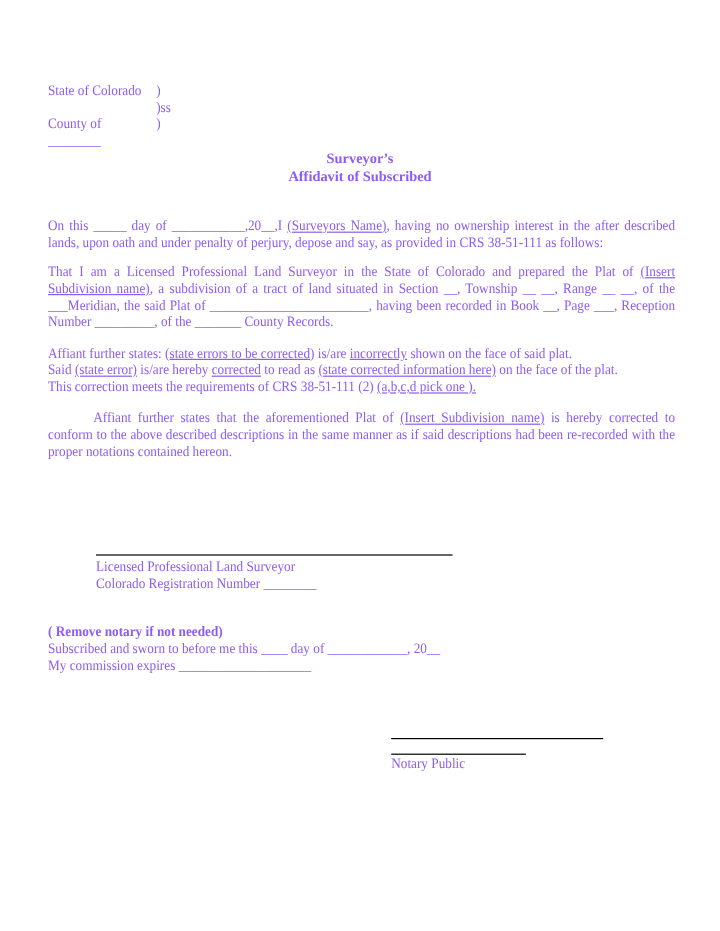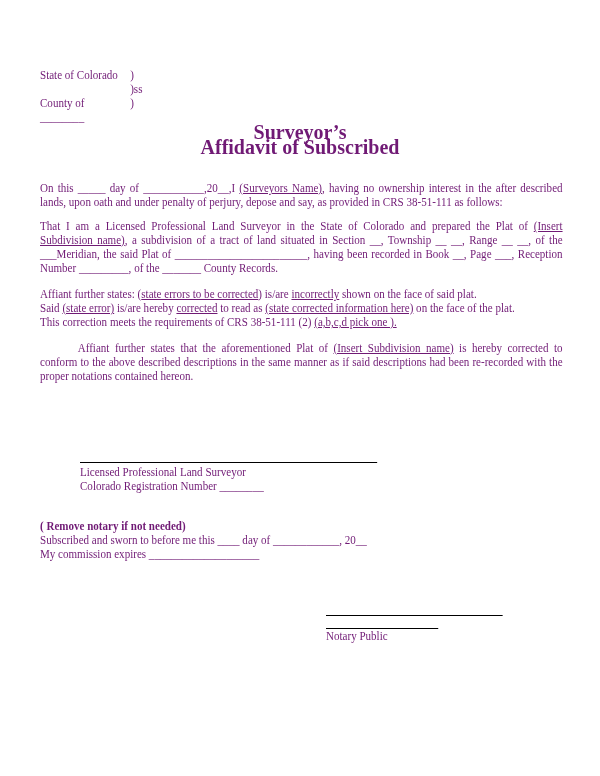--- a/index.html
+++ b/index.html
@@ -1,37 +1,37 @@
 <!DOCTYPE html>
 <html><head>
 <meta charset="utf-8">
 <style>
   html, body { margin: 0; padding: 0; background: #ffffff; }
   .page {
     position: relative;
     width: 600px;
     height: 776px;
     background: #ffffff;
-    color: #701a75;
+    color: #8b5cf6;
     font-family: "Liberation Serif", "DejaVu Serif", serif;
     font-size: 12px;
     line-height: 14px;
     overflow: hidden;
   }
   .scaled { transform: scaleX(0.92); transform-origin: left top; }
 
   
   .jurat { position: absolute; left: 40px; top: 68px; }
   .jurat-row { display: flex; }
   .jc1 { width: 98px; }
 
   
   .title {
     position: absolute; left: 0; top: 125px; width: 100%;
-    text-align: center; font-weight: bold; font-size: 20px; line-height: 15px;
+    text-align: center; font-weight: bold; font-size: 12px; line-height: 15px;
   }
 
   
   .para {
     position: absolute; left: 40px; width: 568px;
     margin: 0; text-align: justify;
   }
   .p1 { top: 181px; }
   .p2 { top: 219px; }
   .p3 { top: 287px; text-align: left; }

